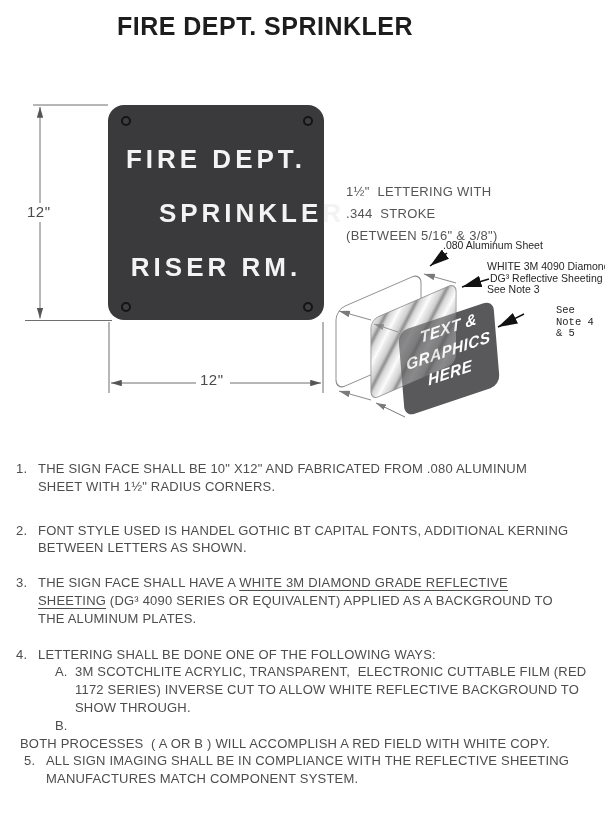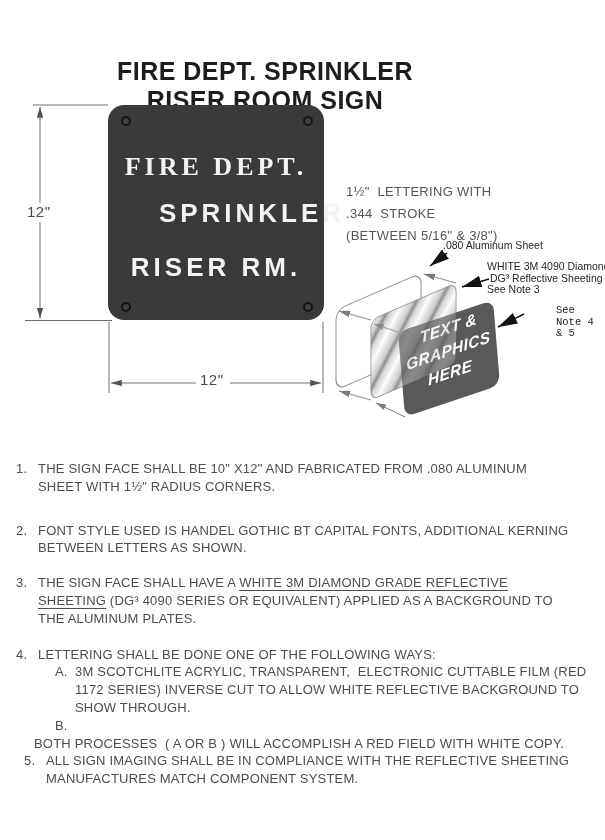--- a/index.html
+++ b/index.html
@@ -1,25 +1,25 @@
 <!DOCTYPE html>
 <html><head>
 <meta charset="utf-8">
 <style>
   html,body{margin:0;padding:0;background:#ffffff;}
   .page{position:relative;width:605px;height:840px;background:#ffffff;overflow:hidden;
         font-family:"Liberation Sans",sans-serif;}
   .linework{position:absolute;left:0;top:0;pointer-events:none;}
   .title{position:absolute;left:0;top:12px;width:530px;text-align:center;
-         font-weight:bold;font-size:25px;line-height:29px;color:#1d1d1d;letter-spacing:.5px;margin-top:45px;}
+         font-weight:bold;font-size:25px;line-height:29px;color:#1d1d1d;letter-spacing:.5px;}
   .sign{position:absolute;left:108px;top:105px;width:216px;height:215px;
         background:#3a3a3c;border-radius:16px;}
   .sign-line{position:absolute;left:0;width:100%;text-align:center;color:#f3f3f3;
         font-weight:bold;font-size:26px;letter-spacing:4px;line-height:26px;}
-  .sl1{top:49px;font-family:Liberation Serif, serif;} .sl2{top:95px;margin-left:36px;} .sl3{top:149px;}
+  .sl1{top:41px;} .sl2{top:95px;margin-left:36px;} .sl3{top:149px;}
   .hole{position:absolute;width:6px;height:6px;border:2px solid #141414;border-radius:50%;
         background:#3f3f41;}
   .h-tl{left:13px;top:11px;} .h-tr{left:195px;top:11px;}
   .h-bl{left:13px;top:197px;} .h-br{left:195px;top:197px;}
   .dim-label{position:absolute;background:#ffffff;color:#4a4a4a;font-size:15px;
         padding:0 2px;letter-spacing:.5px;}
   .dim-v{left:25px;top:203px;} .dim-h{left:198px;top:371px;}
   .callout{position:absolute;white-space:pre-wrap;}
   .cad{color:#555555;font-size:13px;line-height:22px;letter-spacing:.3px;}
   .sans{color:#262626;font-size:10.5px;line-height:11.5px;}
@@ -28,21 +28,21 @@
   .co-sheeting{left:487px;top:261px;width:125px;}
   .co-seenote{left:556px;top:305px;font-family:Liberation Mono, monospace;}
   .notes{position:absolute;left:16px;top:456px;width:578px;color:#4d4d4d;
          font-size:13px;line-height:17.8px;letter-spacing:.2px;}
   .notes .txt{white-space:pre-wrap;}
   .nrow{display:flex;align-items:flex-start;}
   .num{flex:0 0 22px;}
   .sub{display:flex;margin-left:39px;}
   .letter{flex:0 0 20px;}
   .mt1{margin-top:4px;} .mt2{margin-top:26px;} .mt3{margin-top:17px;} .mt4{margin-top:18px;}
-  .foot{margin-left:18px;}
+  .foot{margin-left:4px;}
   .n5{margin-left:8px;}
   .und{text-decoration:underline;text-underline-offset:3px;}
 </style>
 </head>
 <body>
 
 <div class="page">
 
   <svg class="linework" width="605" height="840" viewBox="0 0 605 840">
     <defs>
@@ -111,21 +111,20 @@
 
     <g stroke="#111111" stroke-width="1.5" fill="none">
       <line x1="447" y1="253" x2="430" y2="266" marker-end="url(#aB)"></line>
       <line x1="489" y1="279" x2="462" y2="287" marker-end="url(#aB)"></line>
       <line x1="524" y1="314" x2="498" y2="327" marker-end="url(#aB)"></line>
     </g>
   </svg>
 
   <div class="title">
     <div>FIRE DEPT. SPRINKLER</div>
-    <div>RISER ROOM SIGN</div>
   </div>
 
   <div class="sign">
     <div class="hole h-tl"></div>
     <div class="hole h-tr"></div>
     <div class="hole h-bl"></div>
     <div class="hole h-br"></div>
     <div class="sign-line sl1">FIRE DEPT.</div>
     <div class="sign-line sl2">SPRINKLER</div>
     <div class="sign-line sl3">RISER RM.</div>

